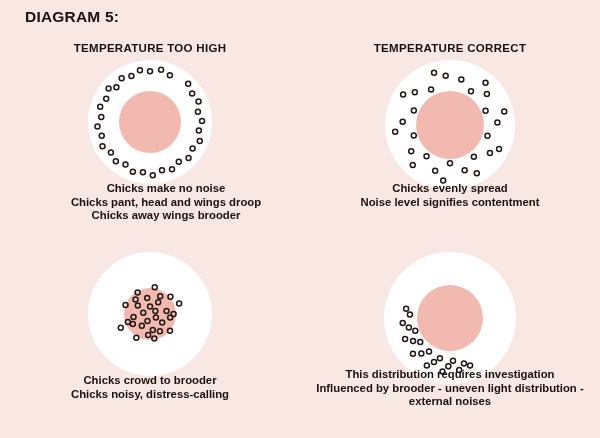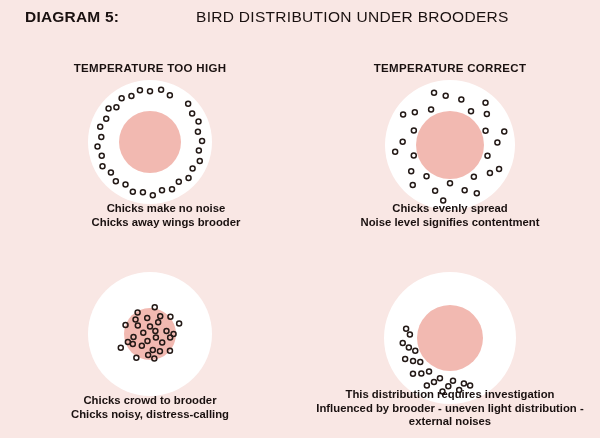--- a/index.html
+++ b/index.html
@@ -40,21 +40,20 @@
     font-weight: normal;
     letter-spacing: 0.3px;
     white-space: nowrap;
   }
 
   
   .panel {
     position: absolute;
     width: 300px;
     height: 200px;
-    margin-top: 20px;
   }
   #panel-0 { left: 0px;   top: 36px;  }
   #panel-1 { left: 300px; top: 36px;  }
   #panel-2 { left: 0px;   top: 228px; }
   #panel-3 { left: 300px; top: 228px; }
 
   .panel-heading {
     position: absolute;
     top: 6px;
     left: 0;
@@ -95,21 +94,20 @@
   #panel-2 .panel-caption { top: 146px; }
   #panel-3 .panel-caption { top: 140px; }
 
   .caption-line { display: block; }
 </style>
 </head>
 <body>
 
 <div id="header">
   <span id="diagram-label">DIAGRAM 5:</span>
-  <span id="diagram-title">BIRD DISTRIBUTION UNDER BROODERS</span>
 </div>
 
 <div class="panel" id="panel-0">
   <div class="panel-heading">TEMPERATURE TOO HIGH</div>
   <div class="brooder-wrap">
       <svg width="128" height="128" viewBox="0 0 128 128" class="brooder-svg">
         <circle cx="64" cy="64" r="62" fill="#ffffff"></circle>
         <circle cx="64" cy="64" r="31" fill="#f2b9b1"></circle>
         <circle cx="64.00" cy="13.16" r="2.5" fill="none" stroke="#231916" stroke-width="1.5"></circle>
         <circle cx="53.94" cy="12.27" r="2.5" fill="none" stroke="#231916" stroke-width="1.5"></circle>
@@ -140,20 +138,21 @@
         <circle cx="112.85" cy="72.61" r="2.5" fill="none" stroke="#231916" stroke-width="1.5"></circle>
         <circle cx="116.07" cy="63.09" r="2.5" fill="none" stroke="#231916" stroke-width="1.5"></circle>
         <circle cx="111.91" cy="53.82" r="2.5" fill="none" stroke="#231916" stroke-width="1.5"></circle>
         <circle cx="112.51" cy="43.41" r="2.5" fill="none" stroke="#231916" stroke-width="1.5"></circle>
         <circle cx="106.15" cy="35.57" r="2.5" fill="none" stroke="#231916" stroke-width="1.5"></circle>
         <circle cx="102.14" cy="25.86" r="2.5" fill="none" stroke="#231916" stroke-width="1.5"></circle>
       </svg>
     </div>
   <div class="panel-caption">
       <span class="caption-line">Chicks make no noise</span>
+      <span class="caption-line">Chicks pant, head and wings droop</span>
       <span class="caption-line">Chicks away wings brooder</span>
     </div>
 </div>
 
 <div class="panel" id="panel-1">
   <div class="panel-heading">TEMPERATURE CORRECT</div>
   <div class="brooder-wrap">
       <svg width="134" height="134" viewBox="0 0 134 134" class="brooder-svg">
         <circle cx="67" cy="67" r="65" fill="#ffffff"></circle>
         <circle cx="67" cy="67" r="34" fill="#f2b9b1"></circle>

